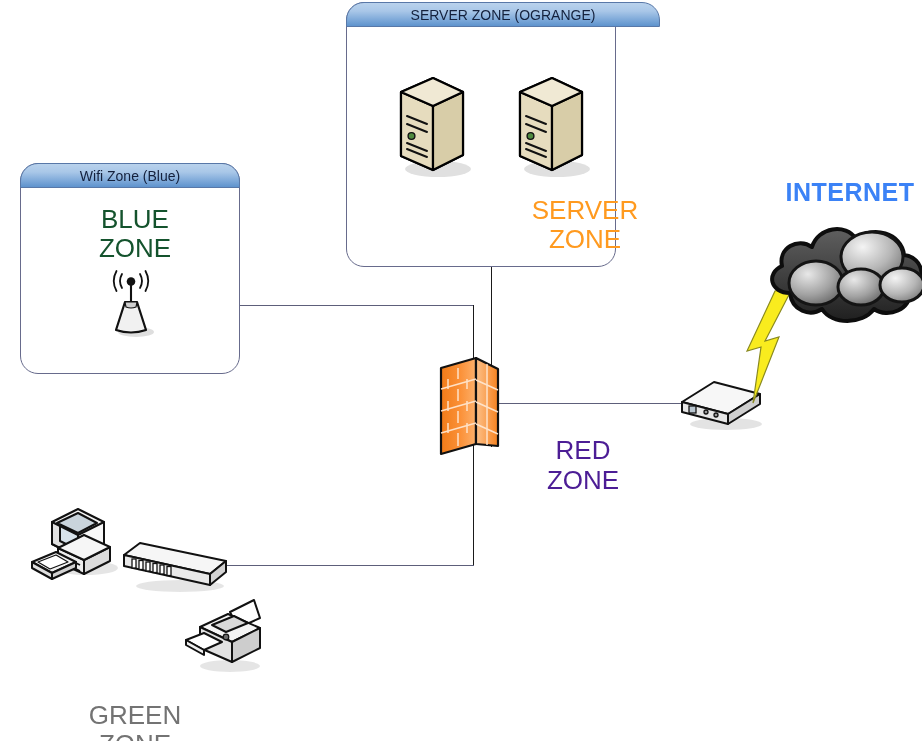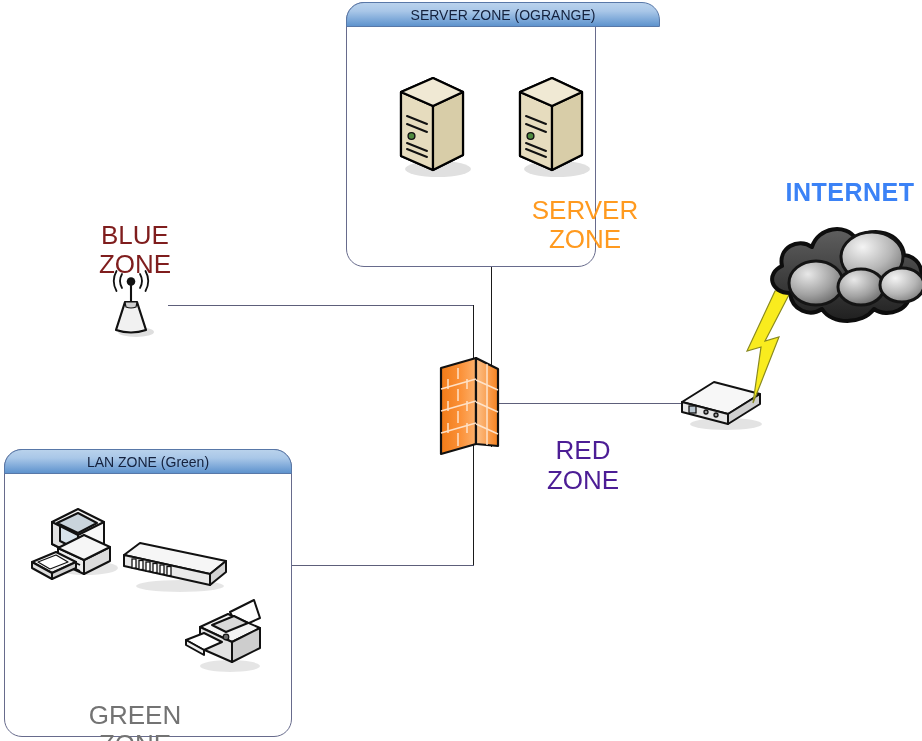--- a/index.html
+++ b/index.html
@@ -87,21 +87,21 @@
   <div class="net-line h" style="left:168px; top:305px; width:306px;"></div>
 
   <div class="net-line v dark" style="left:473px; top:305px; height:60px;"></div>
 
   <div class="net-line h" style="left:192px; top:565px; width:282px;"></div>
 
   <div class="net-line v dark" style="left:473px; top:445px; height:120px;"></div>
 
   <div class="net-line h" style="left:497px; top:403px; width:190px;"></div>
 
-  <div class="zone-box" style="left:346px; top:2px; width:250px; height:265px;padding-left:32px;">
+  <div class="zone-box" style="left:346px; top:2px; width:270px; height:265px;padding-left:32px;">
     <div class="zone-title" style="width:314px;">SERVER ZONE (OGRANGE)</div>
   </div>
 
   <svg class="svg-icon" style="left:386px; top:70px;" width="92" height="110" viewBox="0 0 92 110">
     <ellipse cx="52" cy="99" rx="33" ry="8" fill="#000" opacity="0.12"></ellipse>
     <g stroke="#000" stroke-width="2.2" stroke-linejoin="round">
       <polygon points="15,22 47,8 77,22 77,85 47,100 15,86" fill="none"></polygon>
       <polygon points="15,22 47,36 47,100 15,86" fill="#e6dcbe"></polygon>
       <polygon points="47,36 77,22 77,85 47,100" fill="#d8cda8"></polygon>
       <polygon points="15,22 47,8 77,22 47,36" fill="#f0e9d4"></polygon>
@@ -128,41 +128,41 @@
       <path d="M21,54 L41,62"></path>
       <path d="M21,73 L41,81"></path>
       <path d="M21,79 L41,87"></path>
     </g>
     <circle cx="25.5" cy="66" r="3.4" fill="#4f8a3f" stroke="#111" stroke-width="1.4"></circle>
   </svg>
 
   <div class="zone-label" style="left:505px; top:196px; width:160px; color:#ff9a1f;">SERVER
 ZONE</div>
 
-
-  <div class="zone-label" style="left:60px; top:205px; width:150px; color:#7f1d1d;margin-top:16px;">BLUE
+  <div class="zone-box" style="left:20px; top:163px; width:220px; height:211px;">
+    <div class="zone-title" style="width:220px;">Wifi Zone (Blue)</div>
+  </div>
+
+  <div class="zone-label" style="left:60px; top:205px; width:150px; color:#14532d;">BLUE
 ZONE</div>
 
   <svg class="svg-icon" style="left:96px; top:262px;" width="70" height="82" viewBox="0 0 70 82">
     <ellipse cx="40" cy="70" rx="18" ry="5" fill="#000" opacity="0.13"></ellipse>
     <g stroke="#111" stroke-width="1.8" fill="none" stroke-linecap="round">
       <path d="M26,12 Q22,19 26,26"></path>
       <path d="M20.5,9 Q15,19 20.5,29"></path>
       <path d="M44,12 Q48,19 44,26"></path>
       <path d="M49.5,9 Q55,19 49.5,29"></path>
     </g>
     <circle cx="35" cy="19.5" r="4.3" fill="#111"></circle>
     <line x1="35" y1="23" x2="35" y2="40" stroke="#111" stroke-width="2.1"></line>
     <path d="M29,40 L41,40 L50,68 Q35,73 20,68 Z" fill="#f1f1f1" stroke="#111" stroke-width="2.2" stroke-linejoin="round"></path>
     <path d="M29,40 L41,40 L40,45 Q35,47 30,45 Z" fill="#cfcfcf" stroke="#111" stroke-width="1.2"></path>
   </svg>
 
-  <div class="zone-box" style="left:4px; top:449px; width:288px; height:288px;">
-    <div class="zone-title" style="width:288px;">LAN ZONE (Green)</div>
-  </div>
 
   <svg class="svg-icon" style="left:24px; top:500px;" width="112" height="90" viewBox="0 0 112 90">
     <ellipse cx="62" cy="68" rx="32" ry="7" fill="#000" opacity="0.10"></ellipse>
     <g stroke="#111" stroke-width="2" stroke-linejoin="round">
       <polygon points="28,22 54,9 80,22 80,44 54,57 28,44" fill="#f4f4f4"></polygon>
       <polygon points="28,22 54,35 54,57 28,44" fill="#e2e2e2"></polygon>
       <polygon points="54,35 80,22 80,44 54,57" fill="#f7f7f7"></polygon>
       <polygon points="33,23 54,13 73,23 54,33" fill="#c9d4dc"></polygon>
       <polygon points="36,26 54,35 54,50 36,41" fill="#d7e2ea"></polygon>
     </g>

